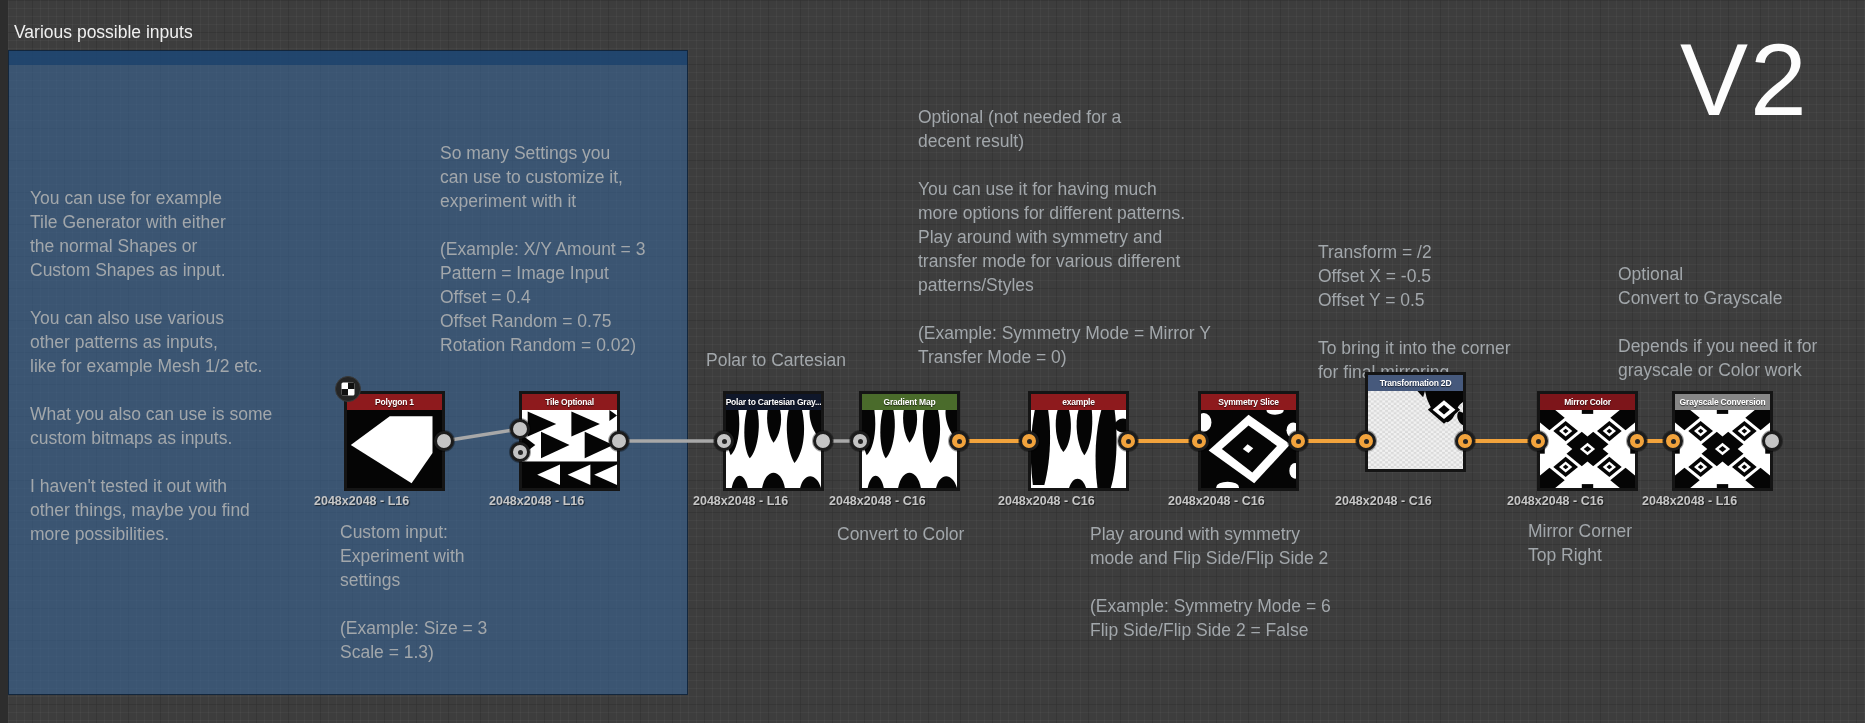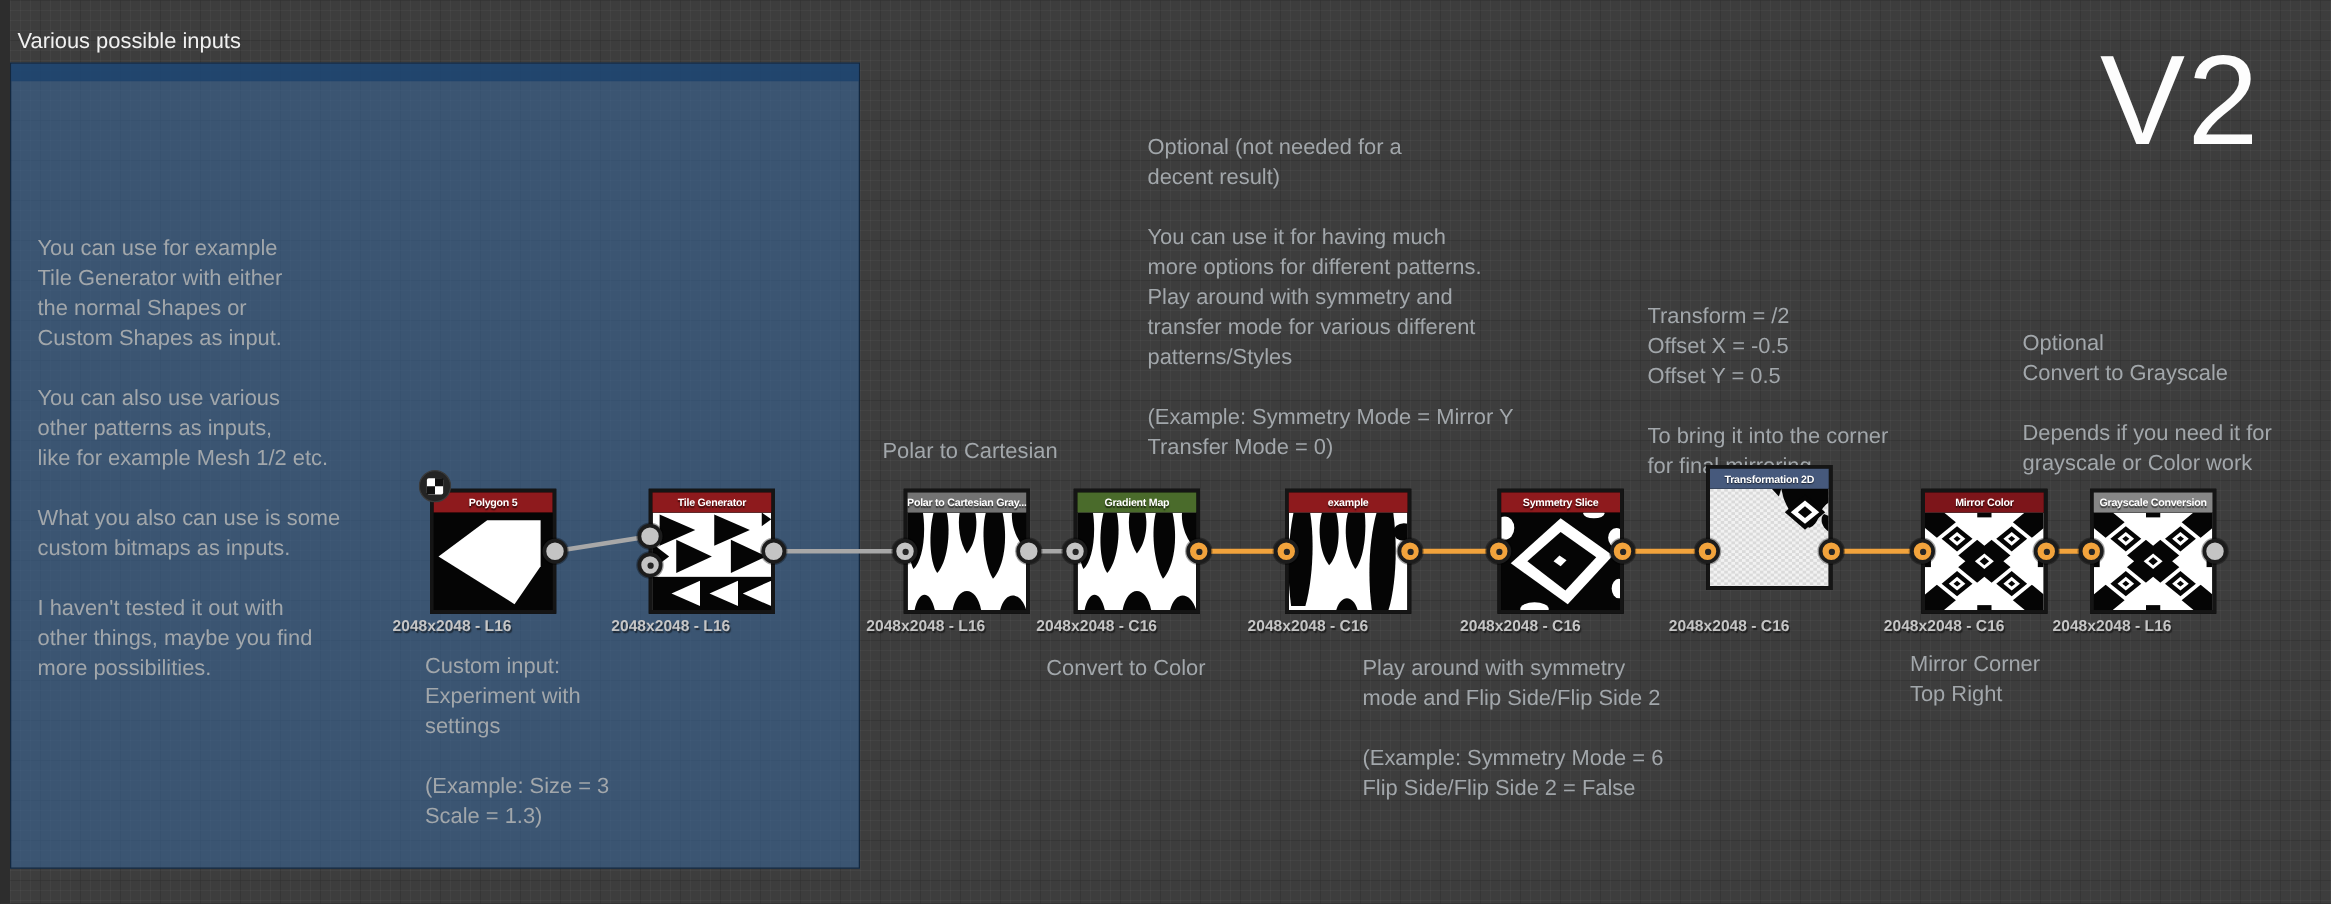--- a/index.html
+++ b/index.html
@@ -52,40 +52,40 @@
       <line x1="823" y1="441" x2="860" y2="441" stroke="#a8a8a8" stroke-width="3.5"></line>
       <line x1="959" y1="441" x2="1029" y2="441" stroke="#f2a33c" stroke-width="4"></line>
       <line x1="1128" y1="441" x2="1199" y2="441" stroke="#f2a33c" stroke-width="4"></line>
       <line x1="1298" y1="441" x2="1366" y2="441" stroke="#f2a33c" stroke-width="4"></line>
       <line x1="1465" y1="441" x2="1538" y2="441" stroke="#f2a33c" stroke-width="4"></line>
       <line x1="1637" y1="441" x2="1673" y2="441" stroke="#f2a33c" stroke-width="4"></line>
     </svg>
   <div id="version-label" style="left: 1680px; top: 22px;">V2</div>
 <div class="node" style="left: 344px; top: 391px;">
       <div class="node-header" style="background: rgb(142, 26, 29);">
-        <div class="node-title">Polygon 5</div>
+        <div class="node-title">Polygon 1</div>
       </div>
       <div class="node-thumb">
         <svg viewBox="0 0 100 100" preserveAspectRatio="none">
           <rect width="100" height="100" fill="#050505"></rect>
           <polygon fill="#ffffff" points="4,45 45,8 90,8 90,55 68,94"></polygon>
         </svg>
       </div>
     </div>
     <div class="node-label" style="left: 314px; top: 494px;">2048x2048 - L16</div>
     <div class="port" style="left: 434px; top: 431px; background: rgb(196, 196, 196);"></div>
     <div class="badge" style="left: 335px; top: 376px;"><svg viewBox="0 0 26 26">
         <circle cx="13" cy="13" r="12.5" fill="#242424" stroke="#3a3a3a"></circle>
         <rect x="6.5" y="6.5" width="13" height="13" rx="1.5" fill="#fff"></rect>
         <rect x="13" y="6.5" width="6.5" height="6.5" fill="#111"></rect>
         <rect x="6.5" y="13" width="6.5" height="6.5" fill="#111"></rect>
       </svg></div>
     <div class="node" style="left: 519px; top: 391px;">
       <div class="node-header" style="background: rgb(142, 26, 29);">
-        <div class="node-title">Tile Generator</div>
+        <div class="node-title">Tile Optional</div>
       </div>
       <div class="node-thumb">
         <svg viewBox="0 0 100 100" preserveAspectRatio="none">
           <rect width="100" height="100" fill="#ffffff"></rect>
           <g fill="#050505">
             <polygon points="6,2 6,34 36,18"></polygon>
             <polygon points="52,2 52,34 82,18"></polygon>
             <polygon points="92,0 92,14 100,7"></polygon>
             <polygon points="0,32 0,58 14,45"></polygon>
             <polygon points="20,28 20,62 50,45"></polygon>
@@ -98,21 +98,21 @@
             <polygon points="100,70 100,96 76,83"></polygon>
           </g>
         </svg>
       </div>
     </div>
     <div class="node-label" style="left: 489px; top: 494px;">2048x2048 - L16</div>
     <div class="port" style="left: 510px; top: 419px; background: rgb(196, 196, 196);"></div>
     <div class="port hole" style="left: 510px; top: 442px; background: rgb(196, 196, 196);"></div>
     <div class="port" style="left: 609px; top: 431px; background: rgb(196, 196, 196);"></div>
     <div class="node" style="left: 723px; top: 391px;">
-      <div class="node-header" style="background: #737373;">
+      <div class="node-header" style="background: #0f172a;">
         <div class="node-title">Polar to Cartesian Gray...</div>
       </div>
       <div class="node-thumb">
         <svg viewBox="0 0 100 100" preserveAspectRatio="none">
           <rect width="100" height="100" fill="#ffffff"></rect>
           <g fill="#050505">
             <path d="M0,0 L13,0 C16,26 12,50 5,58 C0,46 -2,18 0,0 Z"></path>
             <path d="M22,0 L33,0 C37,22 33,52 25,62 C18,50 18,18 22,0 Z"></path>
             <path d="M44,0 L57,0 C60,16 56,34 50,42 C44,32 42,12 44,0 Z"></path>
             <path d="M66,0 L80,0 C85,28 81,56 72,68 C64,52 62,18 66,0 Z"></path>
@@ -306,20 +306,29 @@
 You can also use various
 other patterns as inputs,
 like for example Mesh 1/2 etc.
 
 What you also can use is some
 custom bitmaps as inputs.
 
 I haven't tested it out with
 other things, maybe you find
 more possibilities.</div>
+    <div class="note" style="left: 440px; top: 141px;">So many Settings you
+can use to customize it,
+experiment with it
+
+(Example: X/Y Amount = 3
+Pattern = Image Input
+Offset = 0.4
+Offset Random = 0.75
+Rotation Random = 0.02)</div>
     <div class="note" style="left: 706px; top: 348px;">Polar to Cartesian</div>
     <div class="note" style="left: 918px; top: 105px;">Optional (not needed for a
 decent result)
 
 You can use it for having much
 more options for different patterns.
 Play around with symmetry and
 transfer mode for various different
 patterns/Styles
 

